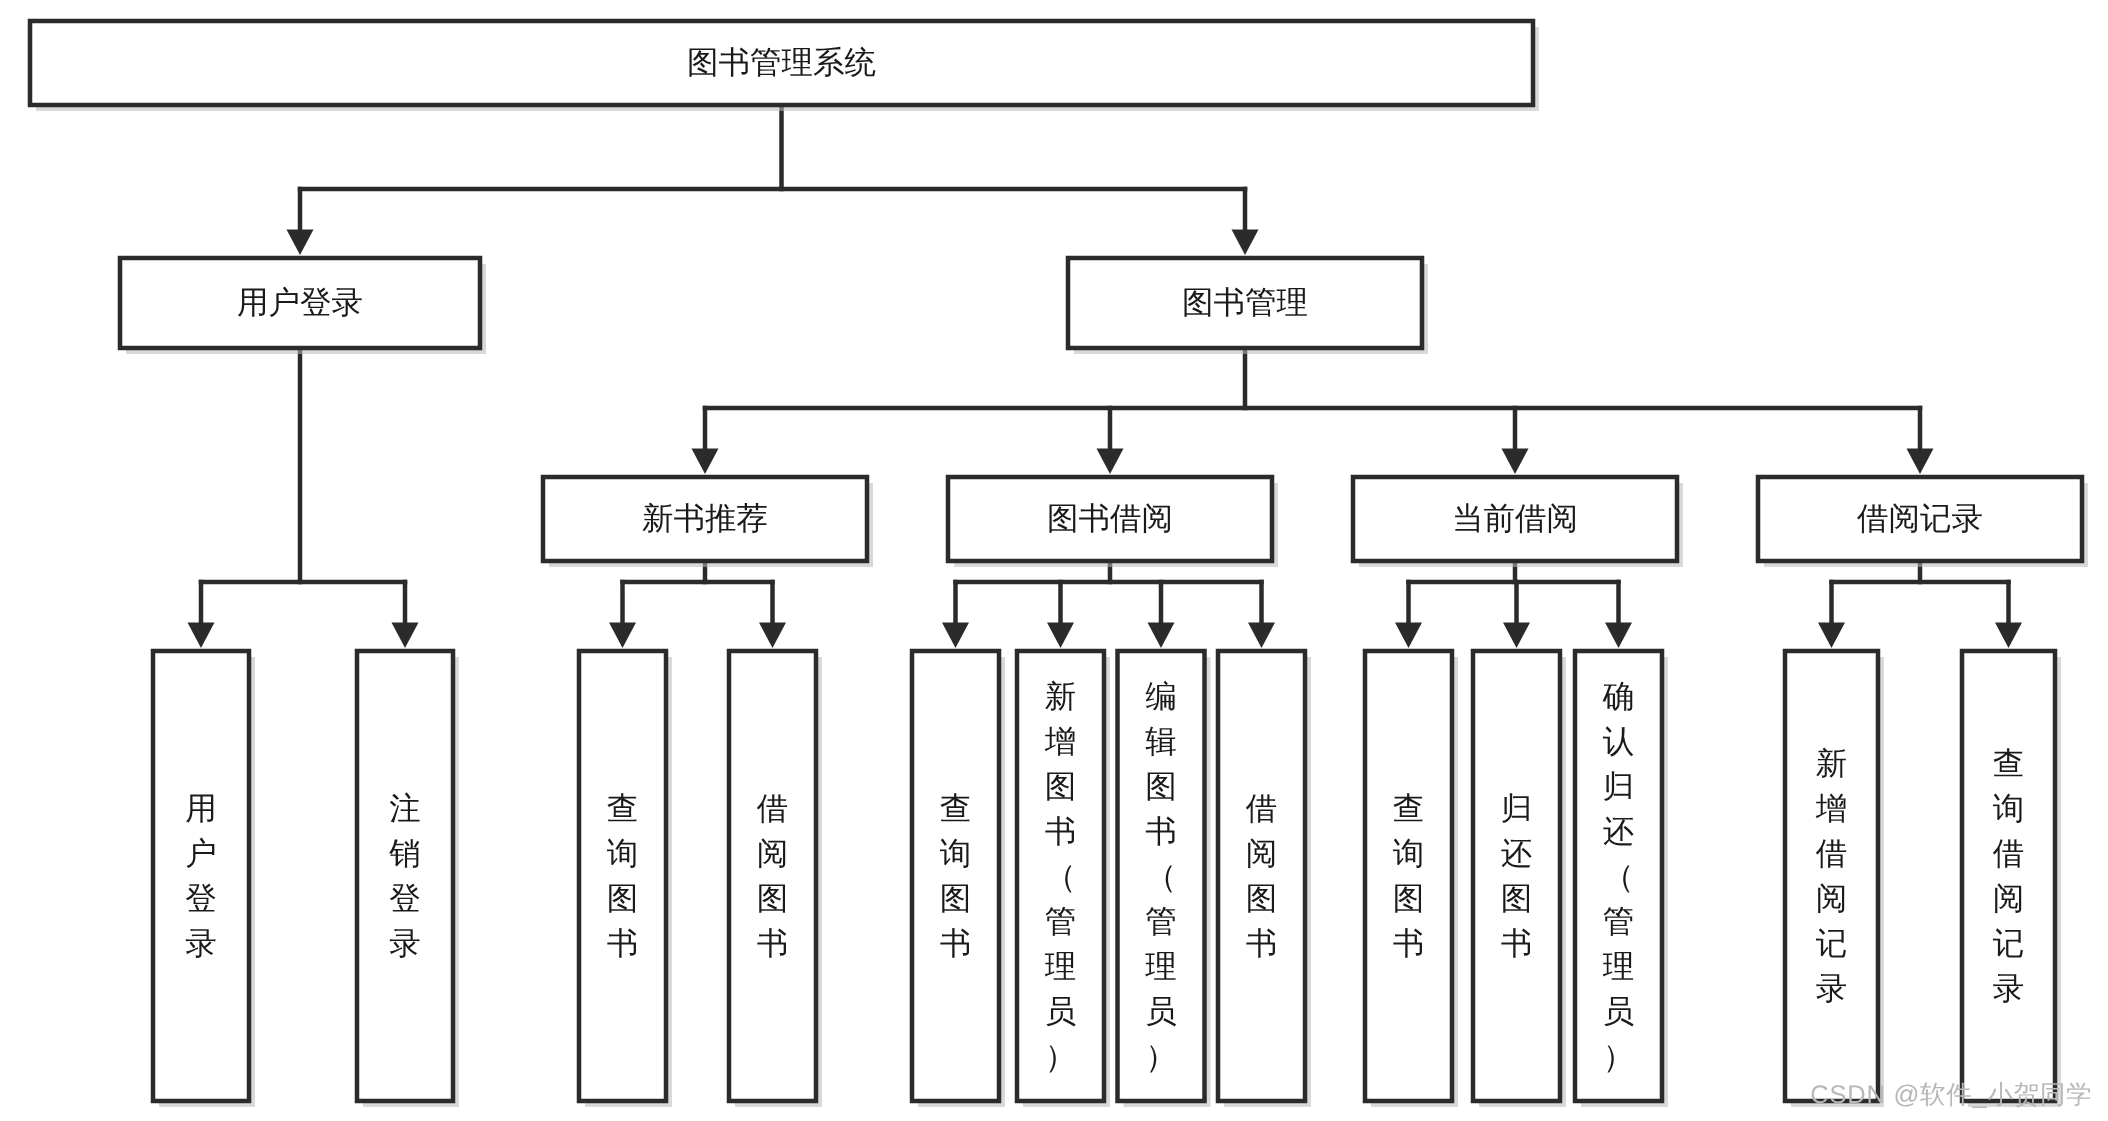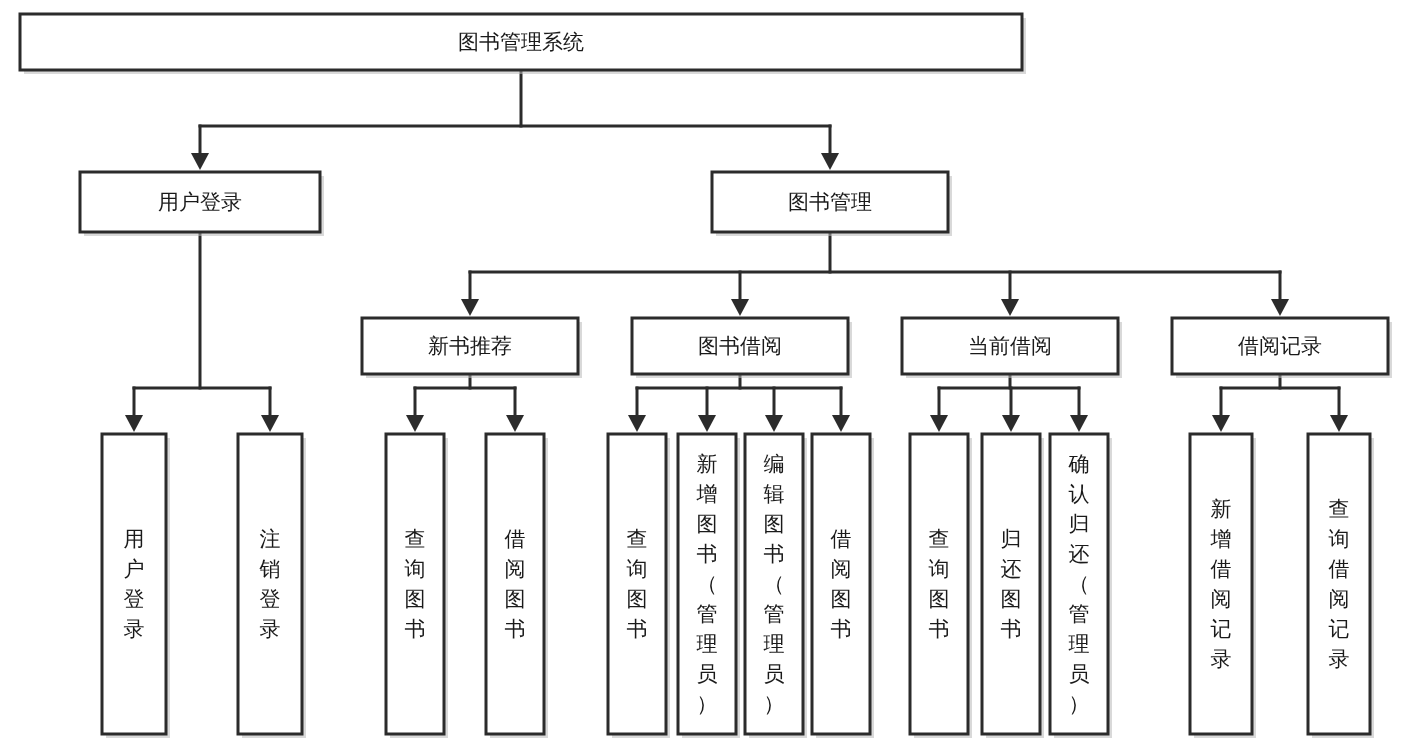--- a/index.html
+++ b/index.html
@@ -238,13 +238,14 @@
           <rect x="1190" y="434" width="62" height="300" class="node-box"></rect>
           <text x="1221" class="node-label-v"><tspan x="1221" y="516">新</tspan><tspan x="1221" y="546">增</tspan><tspan x="1221" y="576">借</tspan><tspan x="1221" y="606">阅</tspan><tspan x="1221" y="636">记</tspan><tspan x="1221" y="666">录</tspan></text>
         </g>
         <g>
           <rect x="1312" y="438" width="62" height="300" class="node-shadow"></rect>
           <rect x="1308" y="434" width="62" height="300" class="node-box"></rect>
           <text x="1339" class="node-label-v"><tspan x="1339" y="516">查</tspan><tspan x="1339" y="546">询</tspan><tspan x="1339" y="576">借</tspan><tspan x="1339" y="606">阅</tspan><tspan x="1339" y="636">记</tspan><tspan x="1339" y="666">录</tspan></text>
         </g>
       </g>
   </svg>
+  <div class="watermark">CSDN @软件_小贺同学</div>
 </div>
 
 </body></html>

